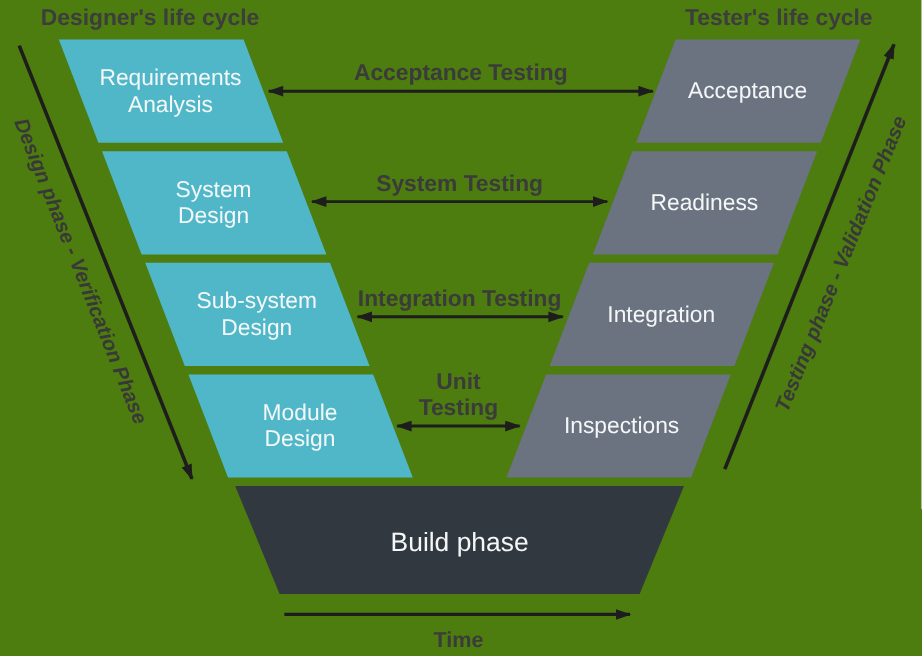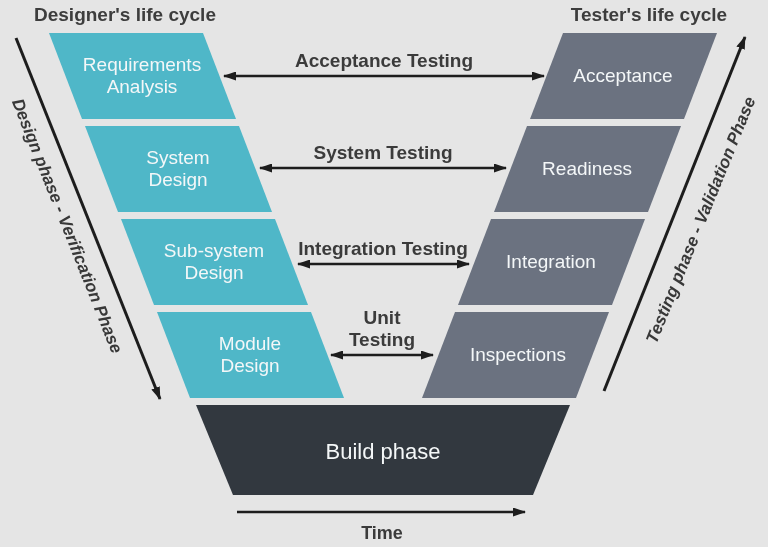--- a/index.html
+++ b/index.html
@@ -1,20 +1,20 @@
 <!DOCTYPE html>
 <html><head>
 <meta charset="utf-8">
 <style>
   html, body { margin: 0; padding: 0; background: #ffffff; }
   .canvas {
     position: relative;
     width: 768px;
     height: 547px;
-    background: #e5e5e5;
+    background: #4d7c0f;
     overflow: hidden;
   }
   svg text {
     font-family: "Liberation Sans", "DejaVu Sans", sans-serif;
   }
   .header-label { font-size: 19px; font-weight: bold; fill: #3d3d3d; }
   .box-label    { font-size: 19px; fill: #f4f7f8; }
   .build-label  { font-size: 22px; fill: #f4f7f8; }
   .conn-label   { font-size: 19px; font-weight: bold; fill: #3b3b3b; }
   .axis-label   { font-size: 17px; font-weight: bold; font-style: italic; fill: #383838; }

